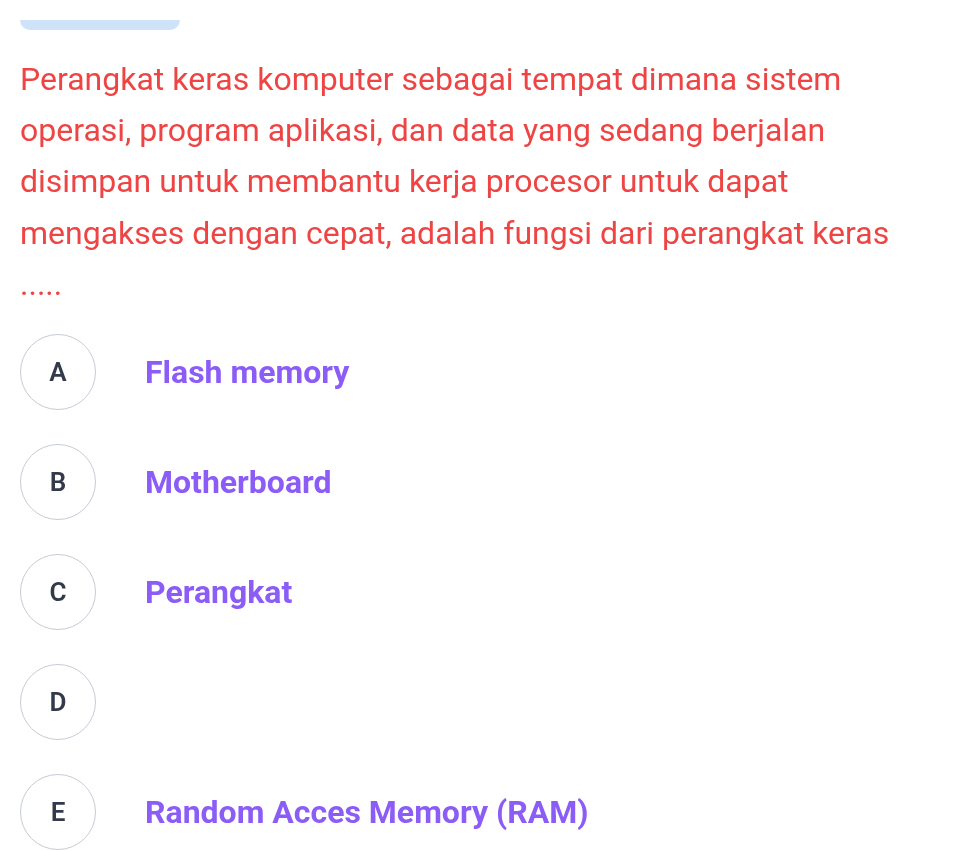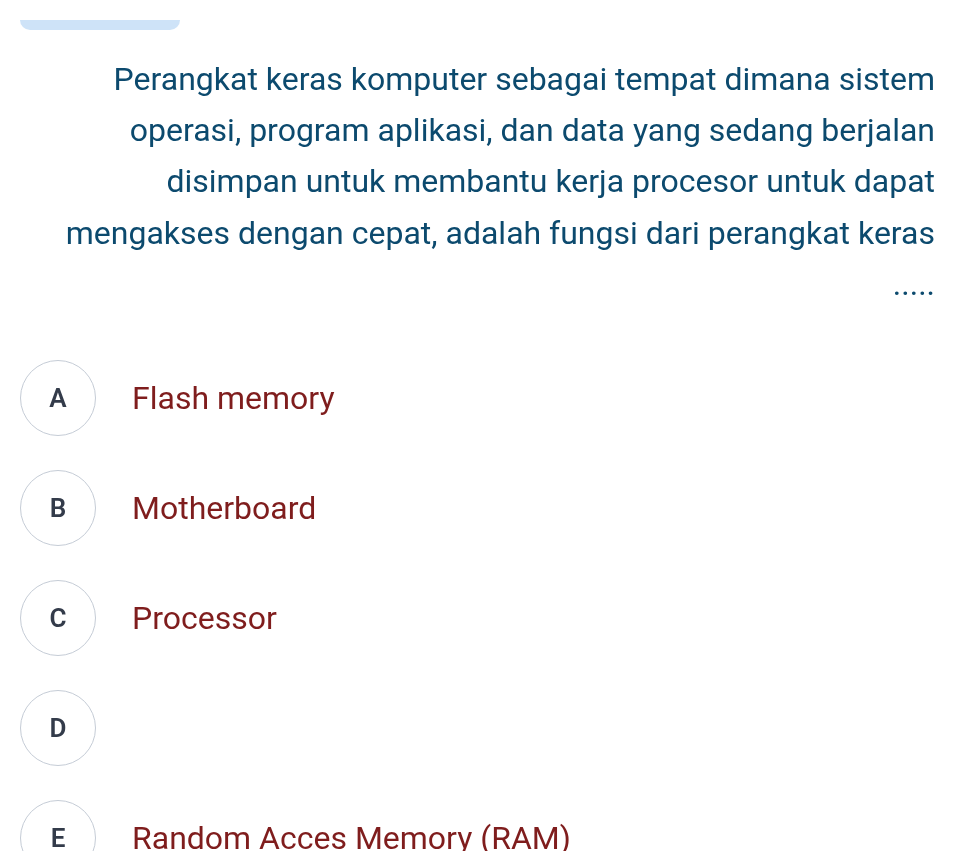--- a/index.html
+++ b/index.html
@@ -18,24 +18,23 @@
       background: #cee3f8;
       width: 160px;
       height: 10px;
       border-bottom-left-radius: 20px;
       border-bottom-right-radius: 20px;
       margin-bottom: 20px;
     }
     .question-text {
       font-size: 32px;
       line-height: 1.6;
-      color: #0c4a6e;
-      margin-bottom: 50px;
+      color: #ef4444;
+      margin-bottom: 24px;
       font-weight: 400;
-      text-align: right;
     }
     .options {
       display: flex;
       flex-direction: column;
       gap: 34px;
     }
     .option {
       display: flex;
       align-items: center;
       gap: 36px;
@@ -49,22 +48,23 @@
       display: flex;
       align-items: center;
       justify-content: center;
       font-size: 26px;
       font-weight: 600;
       color: #333b4a;
       flex-shrink: 0;
     }
     .option-text {
       font-size: 32px;
-      color: #7f1d1d;
-      font-weight: 400;
+      color: #8b5cf6;
+      font-weight: 700;
+      margin-left: 13px;
     }
   </style>
 </head>
 <body>
 
 
 
 <div class="pill"></div>
 
 <div class="question-text">Perangkat keras komputer sebagai tempat dimana sistem operasi, program aplikasi, dan data yang sedang berjalan disimpan untuk membantu kerja procesor untuk dapat mengakses dengan cepat, adalah fungsi dari perangkat keras .....</div>
@@ -73,21 +73,21 @@
   <div class="option">
     <div class="option-letter">A</div>
     <div class="option-text">Flash memory</div>
   </div>
   <div class="option">
     <div class="option-letter">B</div>
     <div class="option-text">Motherboard</div>
   </div>
   <div class="option">
     <div class="option-letter">C</div>
-    <div class="option-text">Processor</div>
+    <div class="option-text">Perangkat</div>
   </div>
   <div class="option">
     <div class="option-letter">D</div>
   </div>
   <div class="option">
     <div class="option-letter">E</div>
     <div class="option-text">Random Acces Memory (RAM)</div>
   </div>
 </div>
 

